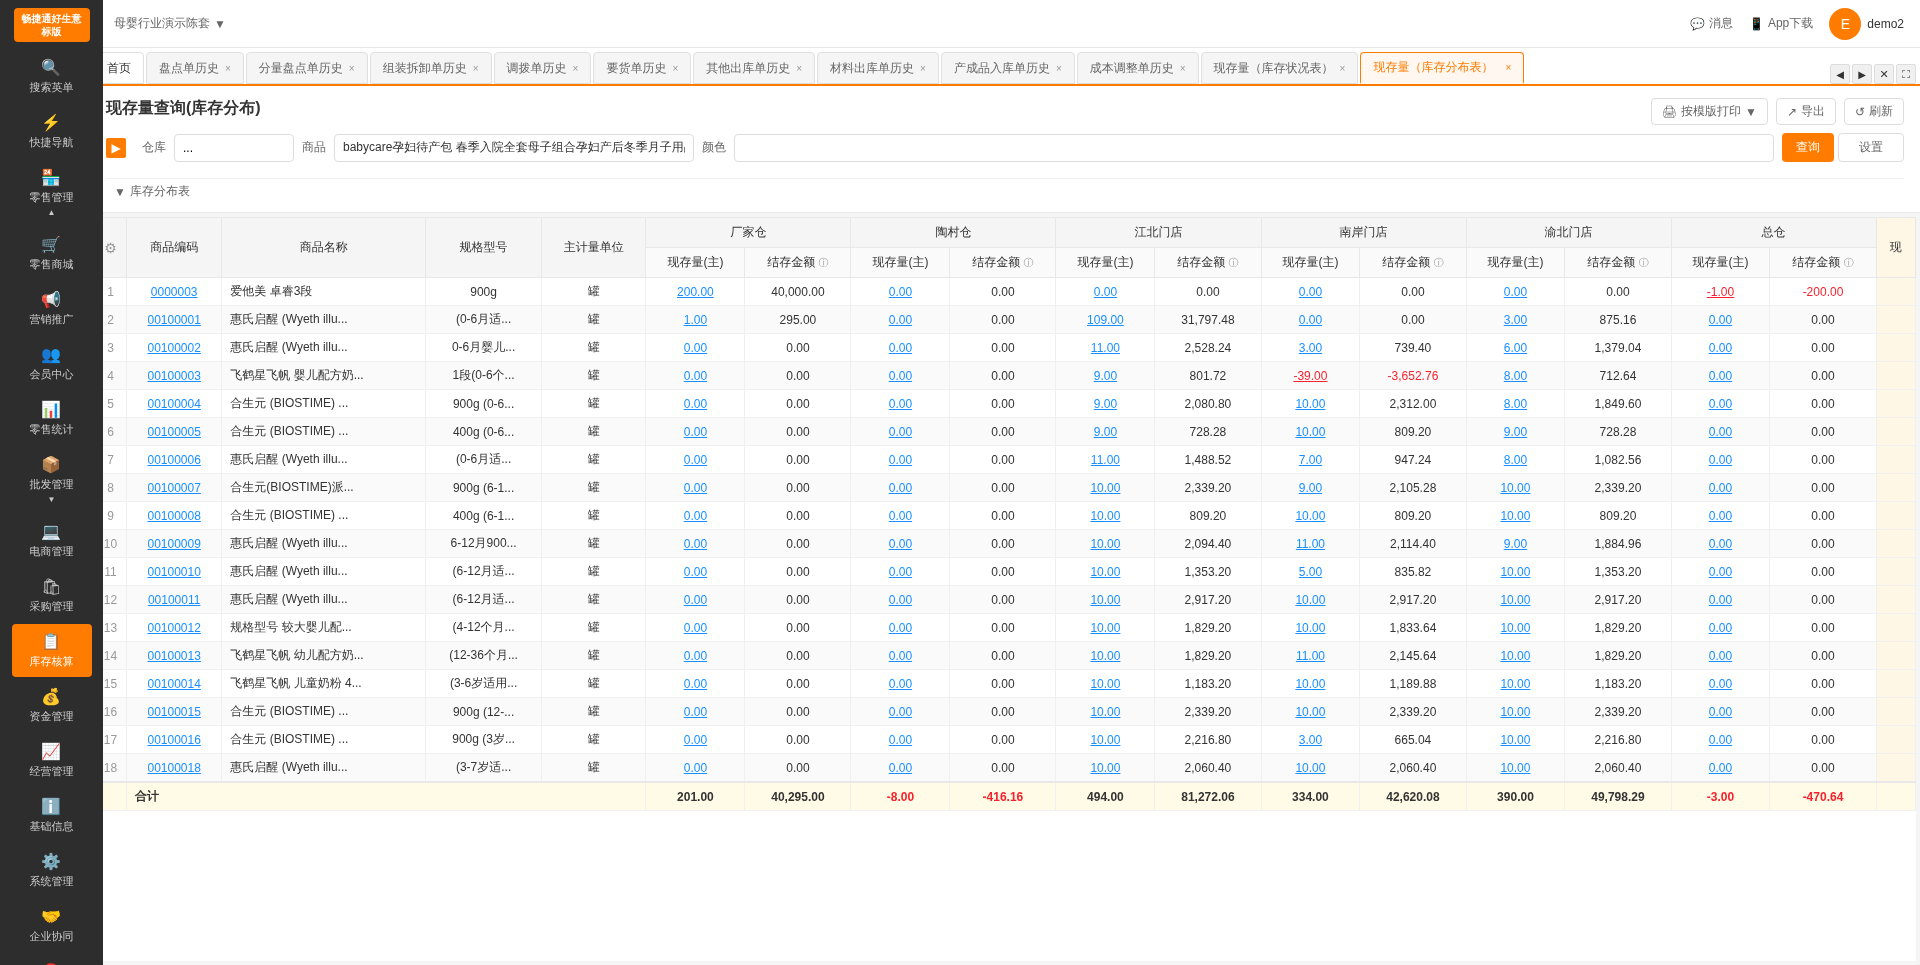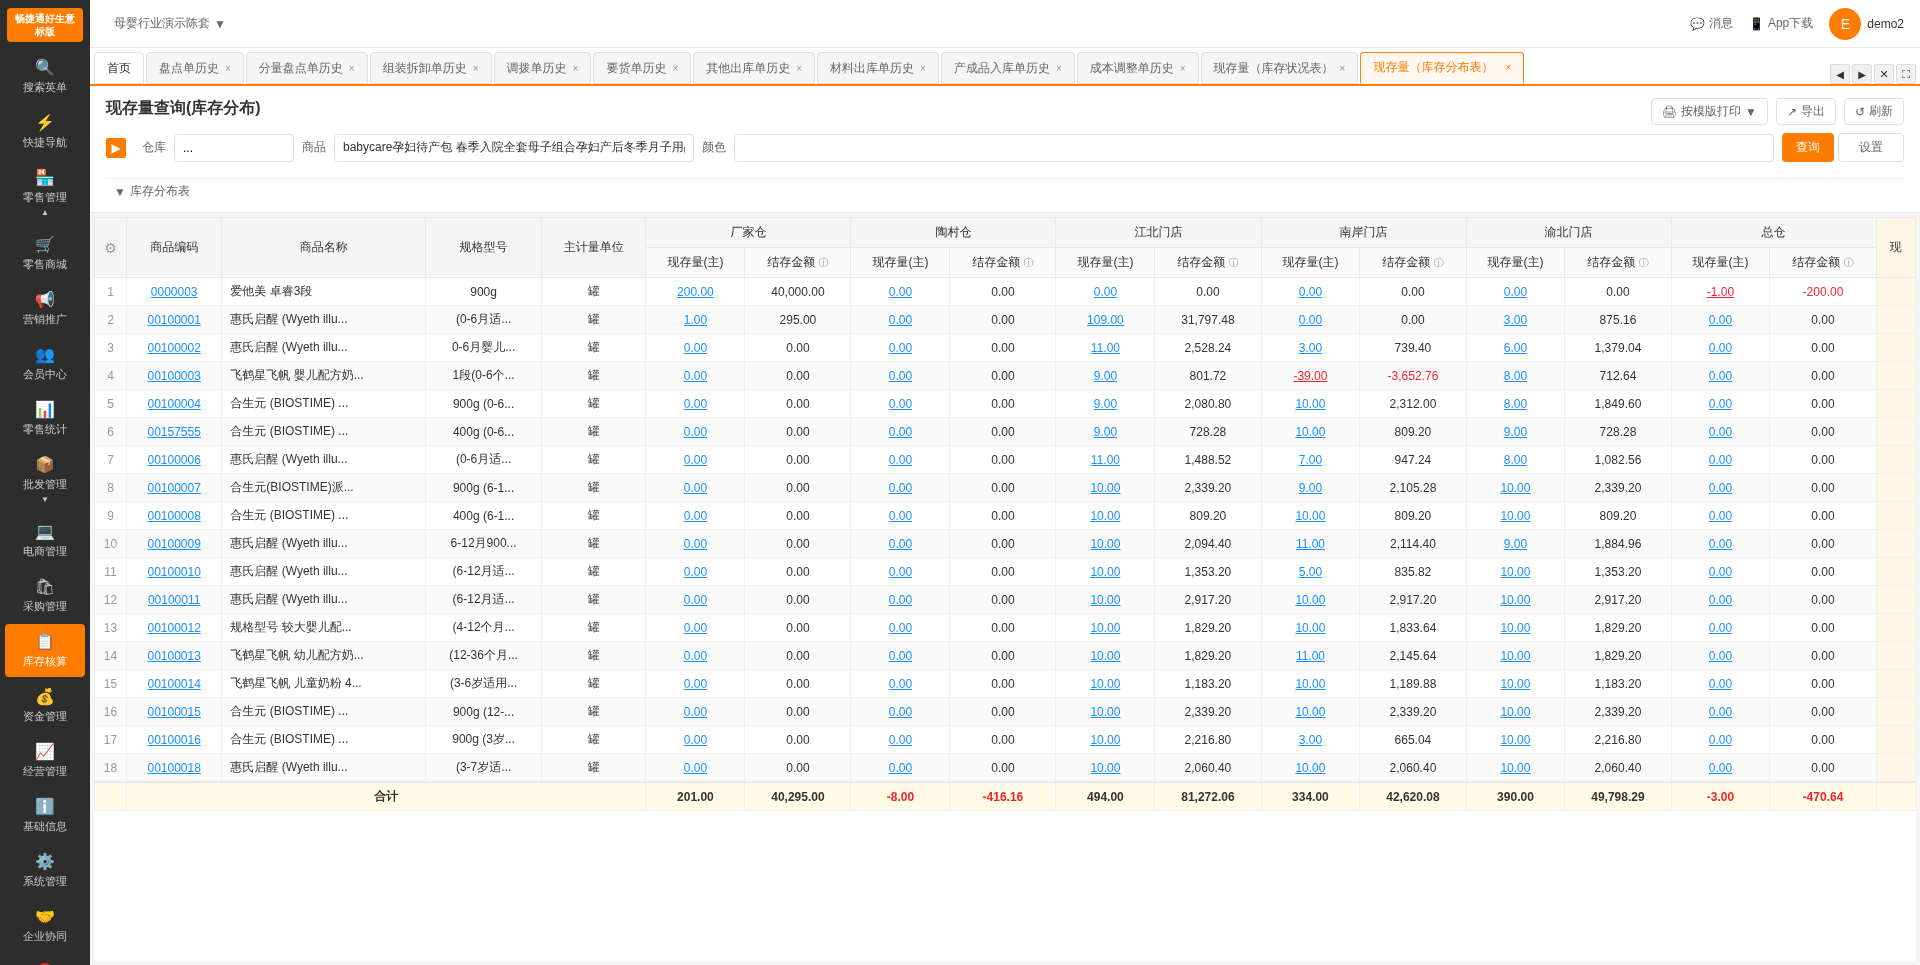--- a/index.html
+++ b/index.html
@@ -44,21 +44,21 @@
       border-color: #ff7c00;
       border-bottom: 2px solid #fff7f0;
       gap: 12px;
     }
     .nav-tab .close-x { font-size: 10px; color: #999; cursor: pointer; }
     .nav-tab.home { background: #fff; color: #333; }
     .tab-nav-btn { width: 20px; height: 20px; background: #f0f0f0; border: 1px solid #ddd; border-radius: 2px; display: flex; align-items: center; justify-content: center; cursor: pointer; font-size: 10px; }
     
     
     .sidebar {
-      width: 90px;
+      width: 103px;
       position: fixed;
       top: 0; left: 0; bottom: 0;
       background: #2d2d2d;
       z-index: 101;
       display: flex;
       flex-direction: column;
       align-items: center;
       padding-top: 8px;
     }
     .sidebar-logo {
@@ -595,21 +595,21 @@
     <td class="num-link ">10.00</td>
     <td class="">2,312.00</td>
     <td class="num-link">8.00</td>
     <td>1,849.60</td>
     <td class="num-link ">0.00</td>
     <td class="">0.00</td>
     <td style="background:#fff7e6;"></td>
   </tr>
           <tr style="background: rgb(250, 250, 250);">
     <td class="row-num">6</td>
-    <td class="num-link">00157555</td>
+    <td class="num-link">00100005</td>
     <td class="text-left">合生元 (BIOSTIME) ...</td>
     <td>400g (0-6...</td>
     <td>罐</td>
     <td class="num-link">0.00</td>
     <td>0.00</td>
     <td class="num-link">0.00</td>
     <td>0.00</td>
     <td class="num-link">9.00</td>
     <td>728.28</td>
     <td class="num-link ">10.00</td>
@@ -855,21 +855,21 @@
     <td class="num-link ">10.00</td>
     <td class="">2,060.40</td>
     <td class="num-link">10.00</td>
     <td>2,060.40</td>
     <td class="num-link ">0.00</td>
     <td class="">0.00</td>
     <td style="background:#fff7e6;"></td>
   </tr>
           <tr class="footer-row">
   <td></td>
-  <td colspan="4" class="text-left" style="font-weight:bold;text-align:center;">合计</td>
+  <td colspan="4" class="text-left" style="font-weight:bold;">合计</td>
   <td>201.00</td>
   <td>40,295.00</td>
   <td class="red">-8.00</td>
   <td class="red">-416.16</td>
   <td>494.00</td>
   <td>81,272.06</td>
   <td>334.00</td>
   <td>42,620.08</td>
   <td>390.00</td>
   <td>49,798.29</td>

